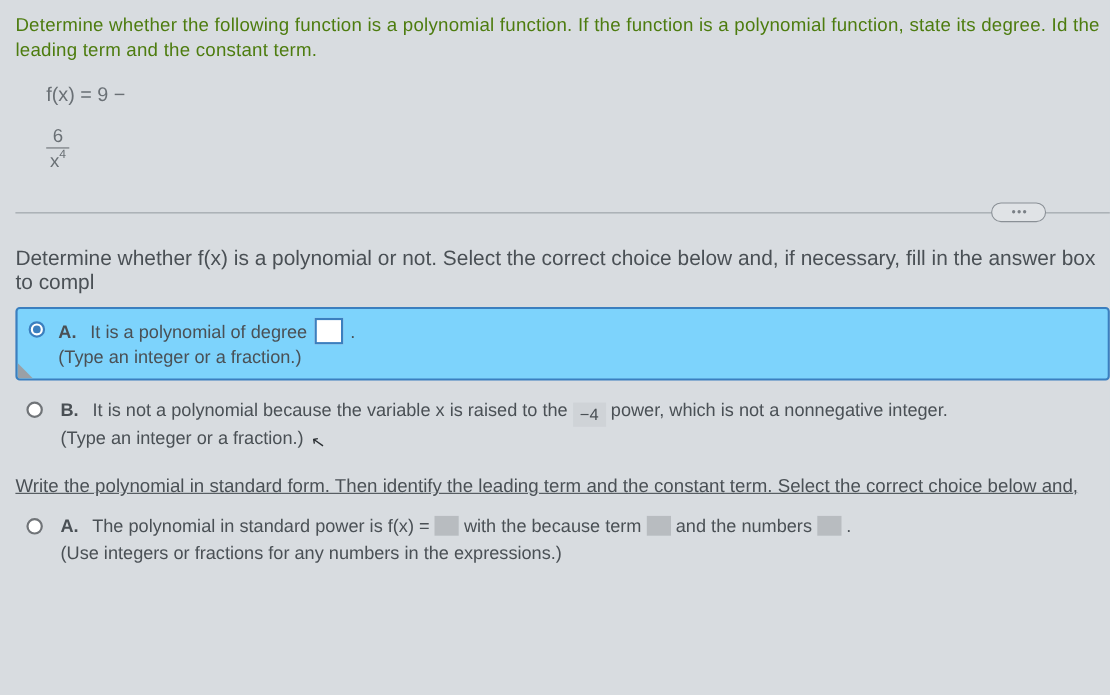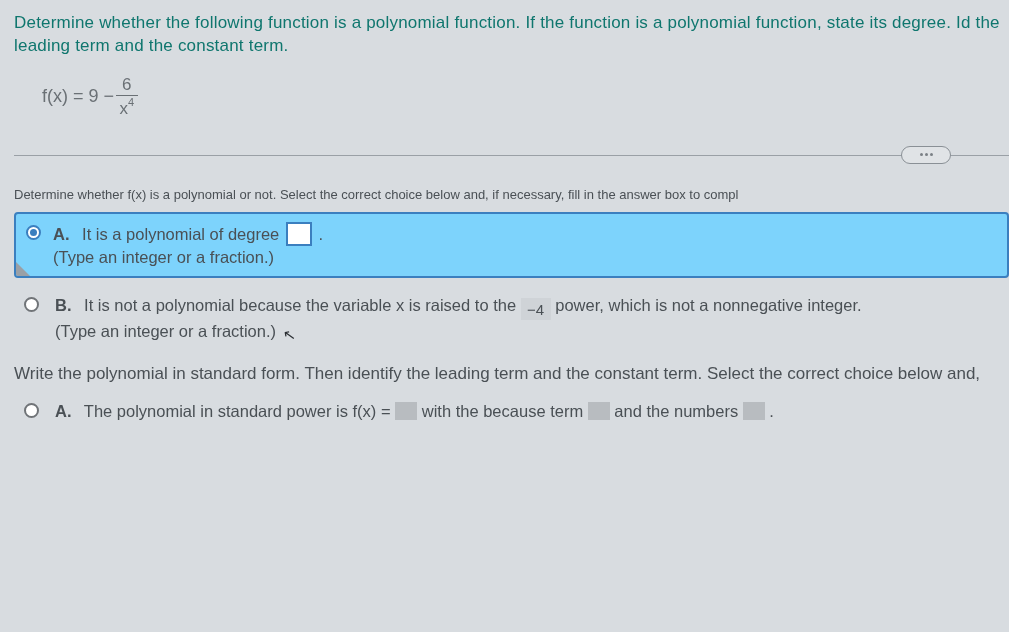--- a/index.html
+++ b/index.html
@@ -6,31 +6,31 @@
   body {
     font-family: Arial, Helvetica, sans-serif;
     background: #d8dce0;
     color: #4a5055;
     width: 1009px;
     height: 632px;
     overflow: hidden;
     position: relative;
     padding: 12px 0 0 14px;
   }
-  .intro { font-size: 17px; line-height: 1.35; color: #0f766e; letter-spacing: 0.2px; }
-  .formula { margin: 18px 0 26px 28px; font-size: 18px; color: #6a7075; display: flex; align-items: center; gap: 2px; }
+  .intro { font-size: 17px; line-height: 1.35; color: #4d7c0f; letter-spacing: 0.2px; }
+  .formula { margin: 18px 0 26px 28px; font-size: 18px; color: #6a7075; display: flex; align-items: flex-start; gap: 18px; flex-direction: column; }
   .frac { display: inline-flex; flex-direction: column; align-items: center; line-height: 1; }
   .frac .num { border-bottom: 1.6px solid #6a7075; padding: 0 6px 2px; font-size: 17px; }
   .frac .den { padding-top: 2px; font-size: 17px; }
   .sup { font-size: 11px; vertical-align: super; position: relative; top: -1px; }
   .hr-row { position: relative; height: 26px; margin: 8px 0 18px; }
   .hr-row::before { content: ""; position: absolute; left: 0; right: 0; top: 12px; height: 1px; background: #9aa0a6; }
   .pill { position: absolute; right: 58px; top: 3px; width: 50px; height: 18px; border: 1.6px solid #8a9096; border-radius: 10px; background: #e0e3e6; display: flex; align-items: center; justify-content: center; gap: 2px; }
   .pill span { width: 3px; height: 3px; background: #7a8086; border-radius: 50%; }
-  .q1 { font-size: 13px; color: #4a5055; margin-top: 10px; }
+  .q1 { font-size: 19px; color: #4a5055; margin-top: 10px; }
   .opt-box {
     border: 2px solid #3b7fbf;
     border-radius: 4px;
     margin: 10px 0 10px 0;
     background: #7dd3fc;
     position: relative;
     overflow: hidden;
   }
   .opt-row { display: flex; align-items: flex-start; padding: 8px 10px 6px 10px; gap: 12px; }
   .radio { width: 15px; height: 15px; border: 2px solid #3b7fbf; border-radius: 50%; display: inline-flex; align-items: center; justify-content: center; flex-shrink: 0; margin-top: 3px; background: #fff; }
@@ -41,21 +41,21 @@
   .blank { display: inline-block; width: 26px; height: 24px; border: 2px solid #3b7fbf; background: #fff; vertical-align: -6px; margin: 0 2px; }
   .filled { display: inline-block; min-width: 30px; height: 22px; background: #cfd3d7; padding: 1px 6px; text-align: center; vertical-align: -4px; font-size: 15px; color: #4a5055; }
   .gray-blank { display: inline-block; width: 22px; height: 18px; background: #b8bcc0; vertical-align: -3px; }
   .triangle-corner {
     position: absolute; left: 0; bottom: 0; width: 0; height: 0;
     border-left: 14px solid #9aa0a6; border-top: 14px solid transparent;
   }
   .cursor { display: inline-block; position: relative; top: 3px; margin-left: 2px;}
   .cursor::before { content: "↖"; font-size: 15px; color: #2a2e32; display: inline-block; transform: rotate(-10deg); }
   .plain-opt { display: flex; align-items: flex-start; gap: 16px; padding: 6px 10px 4px 10px; }
-  .q2 { font-size: 17px; color: #4a5055; margin: 16px 0 10px; }
+  .q2 { font-size: 17px; color: #4a5055; margin: 16px 0 10px; text-decoration: underline; }
   .second-group { margin-top: 4px; }
 </style>
 </head>
 <body>
 
 <div class="intro">Determine whether the following function is a polynomial function. If the function is a polynomial function, state its degree. Id the leading term and the constant term.</div>
 
 <div class="formula">
   <span>f(x) = 9 −</span>
   <span class="frac">
@@ -109,16 +109,17 @@
     <span class="radio empty"></span>
     <div class="opt-text">
       <span class="lbl">A.</span>
       <span>The polynomial in standard power is f(x) = </span>
       <span class="gray-blank"></span>
       <span> with the because term </span>
       <span class="gray-blank"></span>
       <span> and the numbers </span>
       <span class="gray-blank"></span>
       <span>.</span><br>
+      <span>(Use integers or fractions for any numbers in the expressions.)</span>
     </div>
   </div>
 
 </div>
 
 </body></html>

